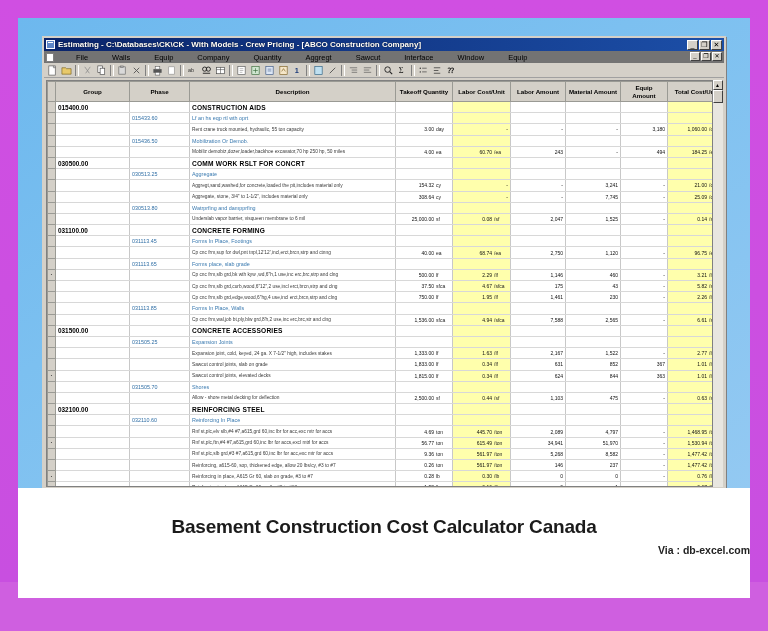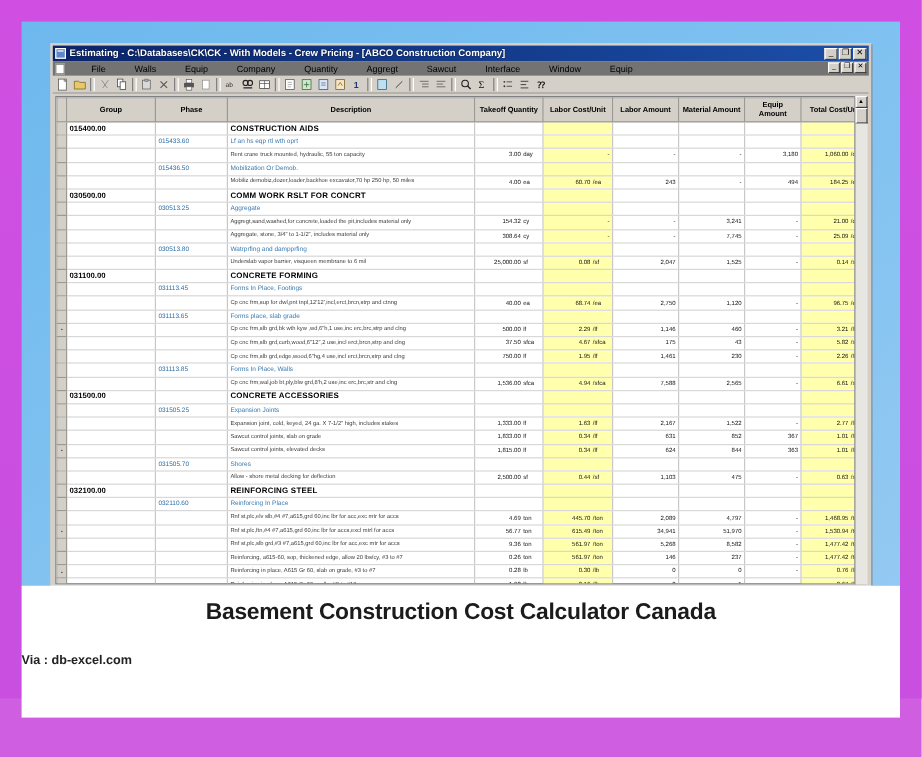--- a/index.html
+++ b/index.html
@@ -17,28 +17,28 @@
   .desktop {
     position:absolute; left:18px; top:18px; width:732px; height:470px;
     background:linear-gradient(150deg,#6db8ee 0%,#7cc0f0 40%,#93c9f2 100%);
   }
   
   .caption-panel {
     position:absolute; left:18px; top:488px; width:732px; height:110px;
     background:#ffffff;
   }
   .caption-title {
-    position:absolute; left:0; top:12px; width:100%;
+    position:absolute; left:0; top:28px; width:100%;
     text-align:center; font-size:19px; font-weight:bold;
     color:#1b1b1b; letter-spacing:-0.2px;
     font-family:"Liberation Sans", sans-serif;
   }
   .caption-via {
     position:absolute; left:0; top:56px; width:100%;
-    text-align:left; font-size:10.5px; font-weight:bold; color:#222;
+    text-align:right; font-size:10.5px; font-weight:bold; color:#222;
   }
 
   
   .win {
     position:absolute; left:42px; top:36px; width:684px; height:455px;
     background:#d4d0c8; border:2px solid #d4d0c8;
     box-shadow:1px 1px 0 #808080;
   }
   .titlebar {
     height:13px; background:linear-gradient(90deg,#0a246a 0%,#1c4fa8 100%);

